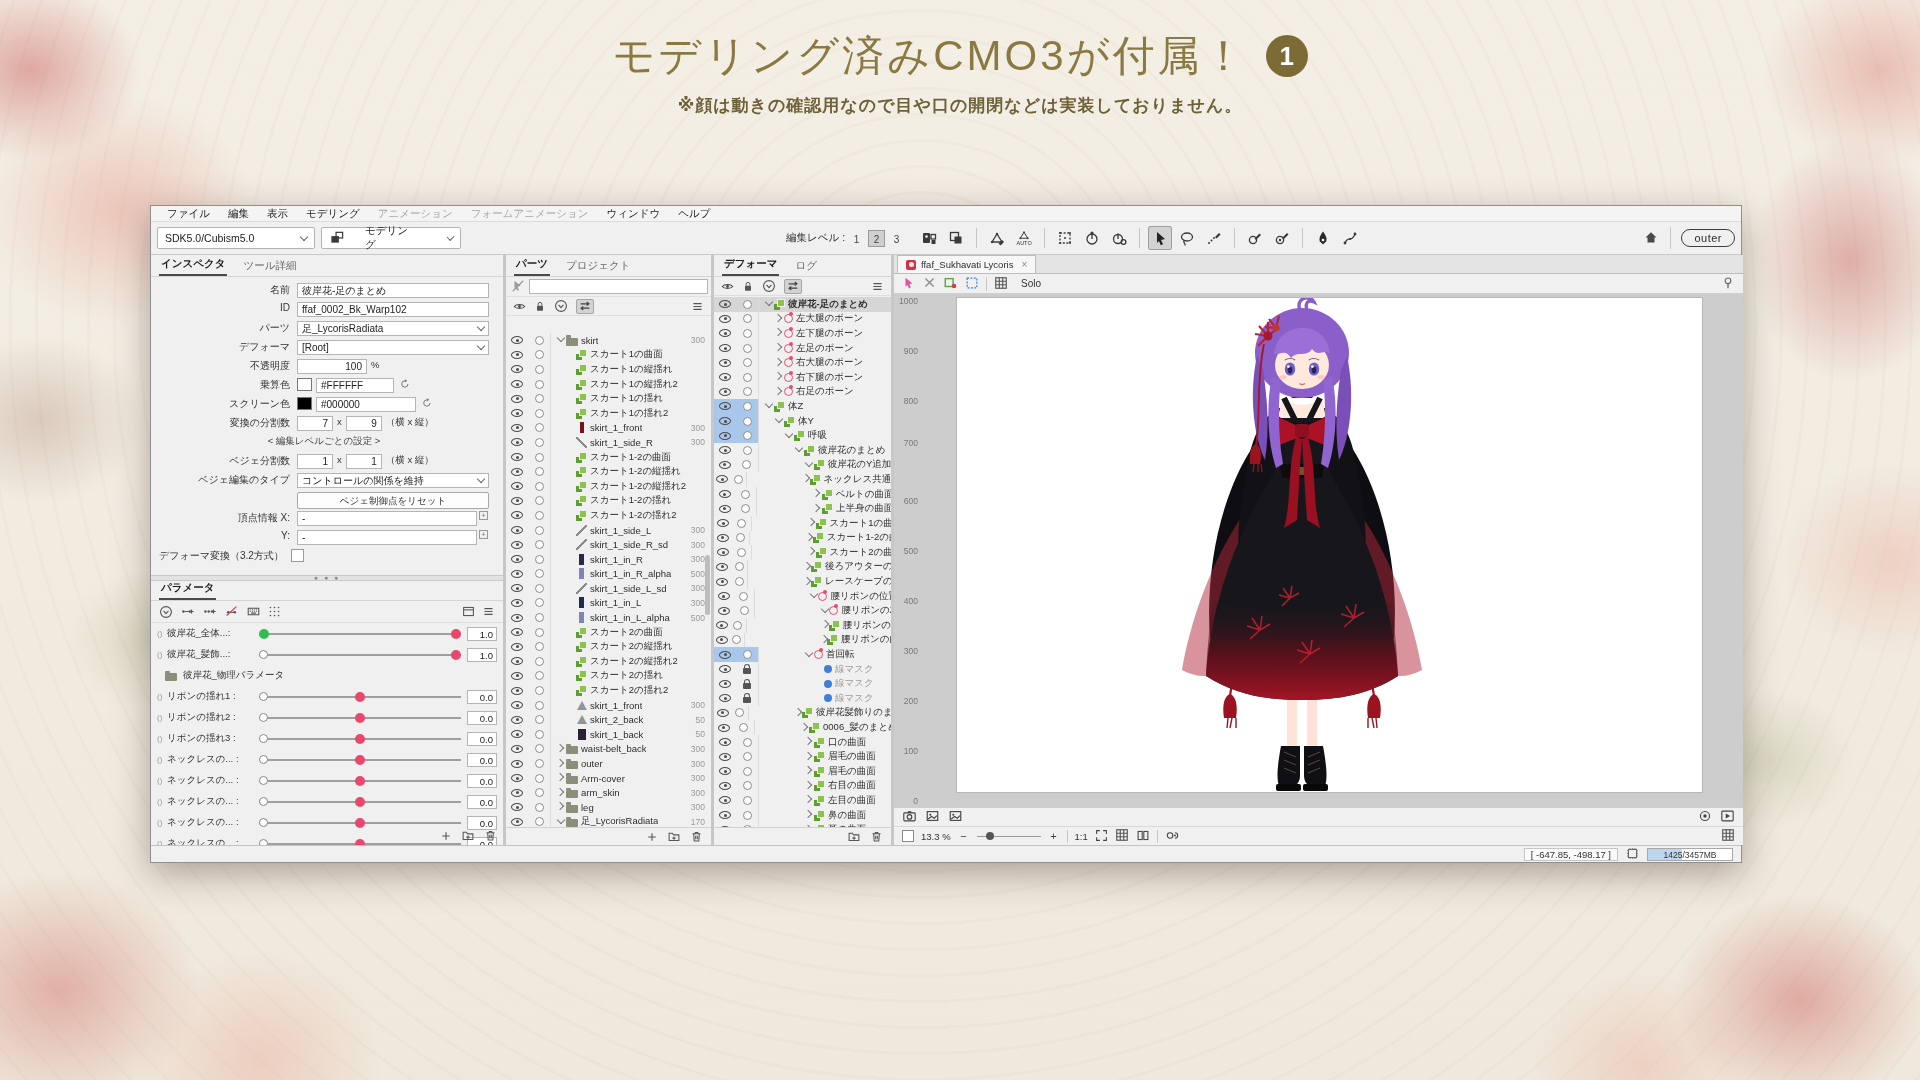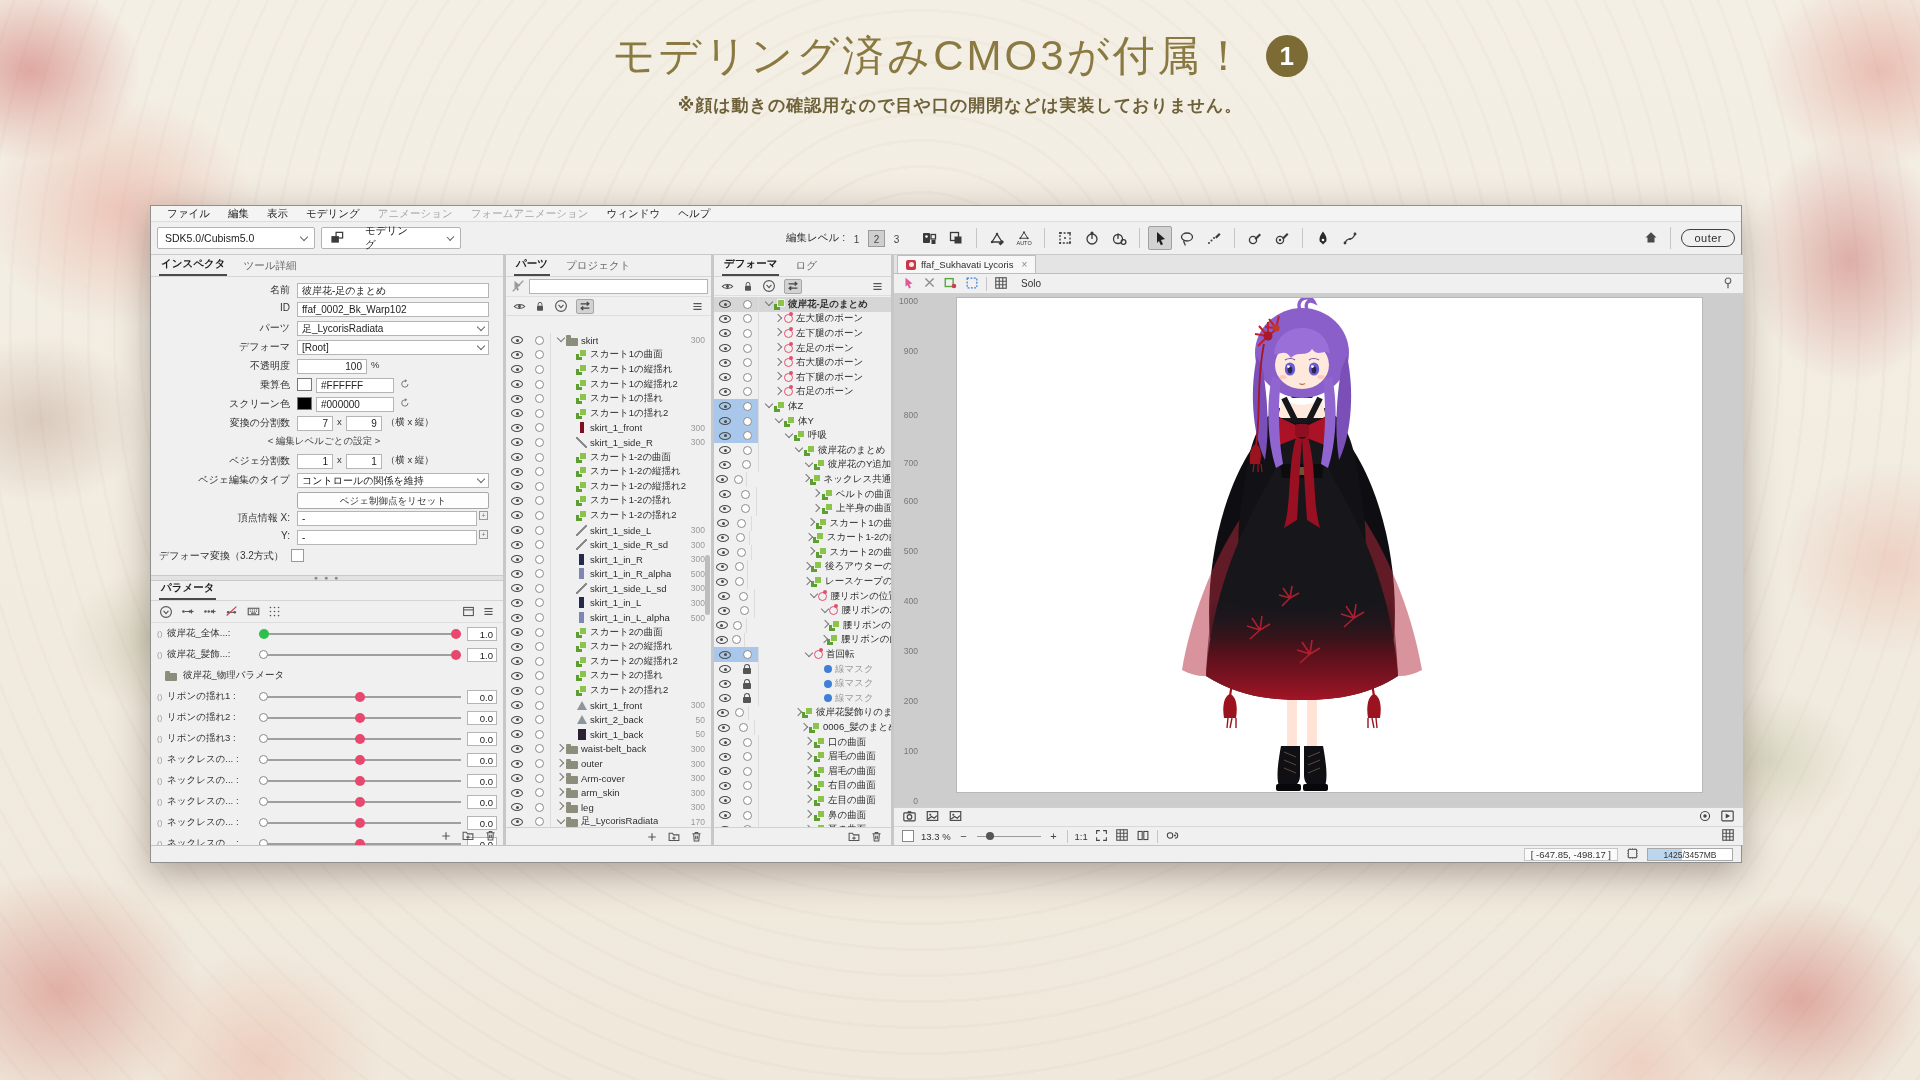--- a/index.html
+++ b/index.html
@@ -358,21 +358,21 @@
               <span style="display: inline-flex; margin-left: 5px;">
                 <svg width="12" height="12" viewBox="0 0 16 16" fill="none" stroke-width="1.3">
                   <path d="M12 8 A4.2 4.2 0 1 1 7.8 3.8" stroke="#777"></path>
                   <path d="M7.8 1.5 L7.8 6 L11 3.8 Z" fill="#777"></path>
                 </svg>
               </span>
             </div>
             <div class="irow">
               <span class="ilab">スクリーン色</span>
               <span class="swa" style="background: rgb(0, 0, 0);"></span>
-              <span class="ibox" style="width: 78px;">#000000</span>
+              <span class="ibox" style="width: 100px;">#000000</span>
               <span style="display: inline-flex; margin-left: 5px;">
                 <svg width="12" height="12" viewBox="0 0 16 16" fill="none" stroke-width="1.3">
                   <path d="M12 8 A4.2 4.2 0 1 1 7.8 3.8" stroke="#777"></path>
                   <path d="M7.8 1.5 L7.8 6 L11 3.8 Z" fill="#777"></path>
                 </svg>
               </span>
             </div>
             <div class="irow">
               <span class="ilab">変換の分割数</span>
               <span class="ibox wnum">7</span>
@@ -1812,22 +1812,22 @@
         <span class="grow"></span>
         <span id="pinico"><svg width="14" height="14" viewBox="0 0 16 16" fill="none" stroke-width="1.3">
               <circle cx="8" cy="5.5" r="3.2" stroke="#666"></circle>
               <line x1="8" y1="8.7" x2="8" y2="14" stroke="#666" stroke-width="1.5"></line>
             </svg></span>
       </div>
       <div class="vp">
         <div id="ruler">
             <div class="rnum" style="top: 2px;">1000</div>
             <div class="rnum" style="top: 52px;">900</div>
-            <div class="rnum" style="top: 116px;">800</div>
-            <div class="rnum" style="top: 164px;">700</div>
+            <div class="rnum" style="top: 102px;">800</div>
+            <div class="rnum" style="top: 144px;">700</div>
             <div class="rnum" style="top: 202px;">600</div>
             <div class="rnum" style="top: 252px;">500</div>
             <div class="rnum" style="top: 302px;">400</div>
             <div class="rnum" style="top: 352px;">300</div>
             <div class="rnum" style="top: 402px;">200</div>
             <div class="rnum" style="top: 452px;">100</div>
             <div class="rnum" style="top: 502px;">0</div>
           </div>
         <div class="wcan">
           

